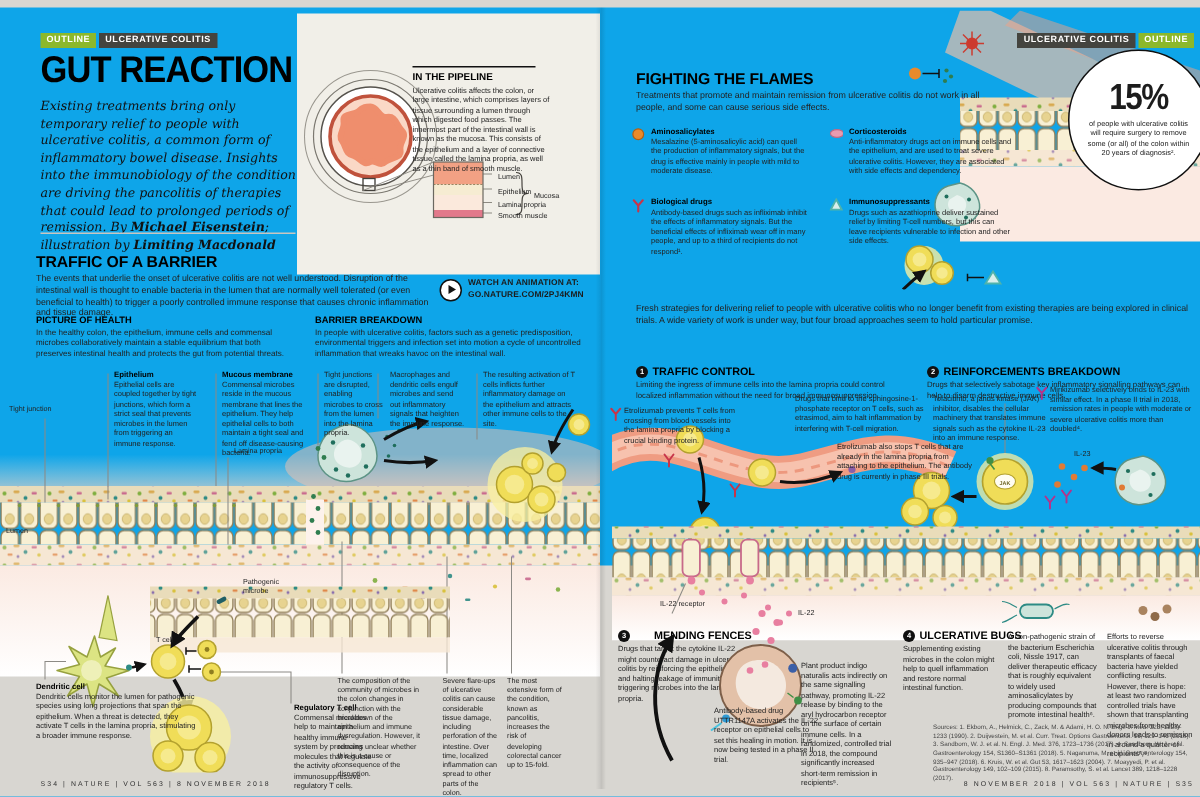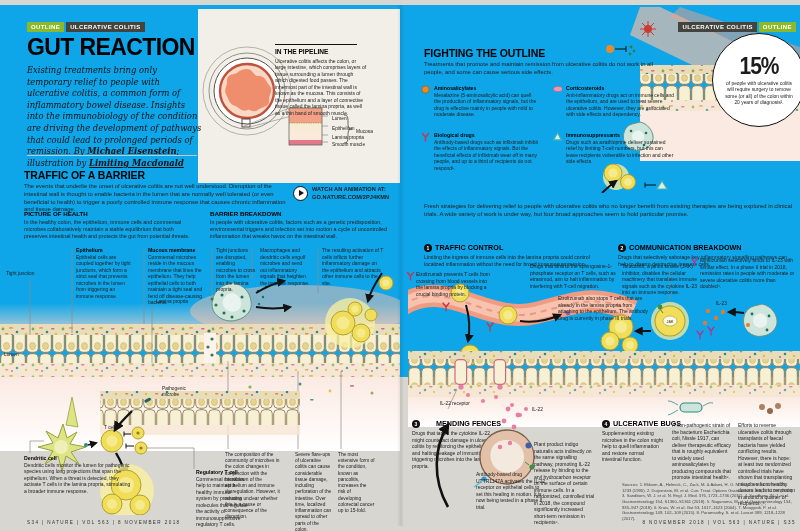--- a/index.html
+++ b/index.html
@@ -12,21 +12,21 @@
   .tag { display:inline-block; font-size:6px; font-weight:700; letter-spacing:.4px; padding:2px 4px 1.5px; line-height:1; }
   .tag-green { background:#8cb82b; color:#fff; }
   .tag-dark  { background:#44443f; color:#fff; }
   .h1 { font-size:23px; font-weight:900; letter-spacing:-.6px; transform:scaleY(1.08); transform-origin:left top; color:#000; }
   .h2 { font-size:10.5px; font-weight:900; letter-spacing:-.1px; color:#000; }
   .h3 { font-size:6.2px; font-weight:800; color:#000; }
   .h4 { font-size:7.2px; font-weight:900; color:#000; display:flex; align-items:center; gap:3px; }
   .numc { display:inline-flex; width:8px; height:8px; border-radius:50%; background:#101010; color:#fff;
           font-size:5px; font-weight:700; align-items:center; justify-content:center; flex:0 0 8px; }
   .intro-serif { font-family:"DejaVu Serif", serif; font-style:italic; font-size:8.4px; line-height:1.38; color:#111; }
-  .intro-serif b { font-style:italic;text-decoration:underline; }
+  .intro-serif b { font-style:italic; }
   .body6 { font-size:5.9px; line-height:1.32; color:#222; }
   .note { font-size:5px; line-height:1.3; color:#222; }
   .note b, .note-t { font-size:5.2px; font-weight:800; color:#000; }
   .lab { font-size:4.8px; line-height:1.25; color:#222; }
   .rule { background:#c9c6c0; height:1px; }
   .blackrule { background:#111; height:1.4px; }
   .watch { display:flex; gap:4px; align-items:center; }
   .watch-txt { font-size:5.6px; font-weight:800; line-height:1.45; letter-spacing:.1px; }
   .play { width:15px; height:15px; border:1.2px solid #111; border-radius:50%; position:relative; flex:0 0 15px; background:#fff; }
   .play:after { content:""; position:absolute; left:5px; top:3.6px; border-left:5px solid #111; border-top:3px solid transparent; border-bottom:3px solid transparent; }
@@ -48,21 +48,21 @@
   <div class="abs" style="left:0;top:0;width:400px;height:521px;">
 
     <div class="abs panel" style="left:198px;top:4px;width:202px;height:174px;"></div>
 
     <div class="abs" style="left:27px;top:10px;">
       <span class="tag tag-green">OUTLINE</span><span class="tag tag-dark" style="margin-left:2px;">ULCERATIVE COLITIS</span>
     </div>
 
     <div class="abs h1" style="left:27px;top:27px;">GUT REACTION</div>
     <div class="abs intro-serif" style="left:27px;top:60px;width:176px;">
-      <span>Existing treatments bring only temporary relief to people with ulcerative colitis, a common form of inflammatory bowel disease. Insights into the immunobiology of the condition are driving the development of pathways that could lead to prolonged periods of remission.</span>
+      <span>Existing treatments bring only temporary relief to people with ulcerative colitis, a common form of inflammatory bowel disease. Insights into the immunobiology of the condition are driving the pancolitis of therapies that could lead to prolonged periods of remission.</span>
       <span>By </span><b>Michael Eisenstein</b><span>; illustration by </span><b>Limiting Macdonald</b>
     </div>
     <div class="abs rule" style="left:27px;top:150px;width:170px;"></div>
 
     <svg class="abs" style="left:198px;top:4px;" width="202" height="174" viewBox="0 0 202 174">
       <g>
         <circle cx="49" cy="82" r="44" fill="none" stroke="#9a978f" stroke-width="0.7"></circle>
         <circle cx="49" cy="82" r="38" fill="none" stroke="#7b7870" stroke-width="0.8"></circle>
         <circle cx="49" cy="82" r="33" fill="#ffffff" stroke="#55524c" stroke-width="1"></circle>
         <circle cx="49" cy="82" r="27" fill="#fad8c6" stroke="#c0523c" stroke-width="2.4"></circle>
@@ -371,21 +371,21 @@
 
     <div class="abs" style="right:4px;top:10px;text-align:right;">
       <span class="tag tag-dark">ULCERATIVE COLITIS</span><span class="tag tag-green" style="margin-left:2px;">OUTLINE</span>
     </div>
 
     <div class="abs stat-circle" style="left:312px;top:28px;">
       <div class="stat-v">15%</div>
       <div class="stat-b">of people with ulcerative colitis will require surgery to remove some (or all) of the colon within 20 years of diagnosis².</div>
     </div>
 
-    <div class="abs h2" style="left:24px;top:42px;">FIGHTING THE OUTLINE</div>
+    <div class="abs h2" style="left:24px;top:42px;">FIGHTING THE FLAMES</div>
     <div class="abs body6" style="left:24px;top:56px;width:244px;">Treatments that promote and maintain remission from ulcerative colitis do not work in all people, and some can cause serious side effects.</div>
 
     <div class="fl-item" style="left:21px;top:80px;width:118px;">
       <svg class="fl-icon" width="9" height="9">
           <circle cx="4.5" cy="4.5" r="3.6" fill="#e98a2b" stroke="#b35f12" stroke-width="0.8"></circle>
         </svg>
       <div class="note"><span class="note-t">Aminosalicylates</span><br>
         <span>Mesalazine (5-aminosalicylic acid) can quell the production of inflammatory signals, but the drug is effective mainly in people with mild to moderate disease.</span></div>
     </div>
     <div class="fl-item" style="left:21px;top:127px;width:118px;">
@@ -413,21 +413,21 @@
     <div class="abs body6" style="left:24px;top:198px;width:372px;">Fresh strategies for delivering relief to people with ulcerative colitis who no longer benefit from existing therapies are being explored in clinical trials. A wide variety of work is under way, but four broad approaches seem to hold particular promise.</div>
 
     <div class="abs h4" style="left:24px;top:238px;">
       <span class="numc">1</span>
       <span>TRAFFIC CONTROL</span>
     </div>
     <div class="abs note" style="left:24px;top:249px;width:182px;font-size:5.2px;">Limiting the ingress of immune cells into the lamina propria could control localized inflammation without the need for broad immunosuppression.</div>
 
     <div class="abs h4" style="left:218px;top:238px;">
       <span class="numc">2</span>
-      <span>COMMUNICATION BREAKDOWN</span>
+      <span>REINFORCEMENTS BREAKDOWN</span>
     </div>
     <div class="abs note" style="left:218px;top:249px;width:176px;font-size:5.2px;">Drugs that selectively sabotage key inflammatory signalling pathways can help to disarm destructive immune cells.</div>
 
     <svg class="abs" style="left:8px;top:258px;" width="392" height="164" viewBox="0 0 392 164">
       <defs>
         <pattern id="cellsC" width="13" height="26" patternUnits="userSpaceOnUse">
           <rect x="0.7" y="0.7" width="11.6" height="24.6" rx="4" fill="#f8f0d4" stroke="#8f7d57" stroke-width="0.9"></rect>
           <ellipse cx="6.5" cy="19" rx="3" ry="3.3" fill="#e7d390" stroke="#bfa960" stroke-width="0.5"></ellipse>
         </pattern>
         <pattern id="speckC" width="30" height="12" patternUnits="userSpaceOnUse">

